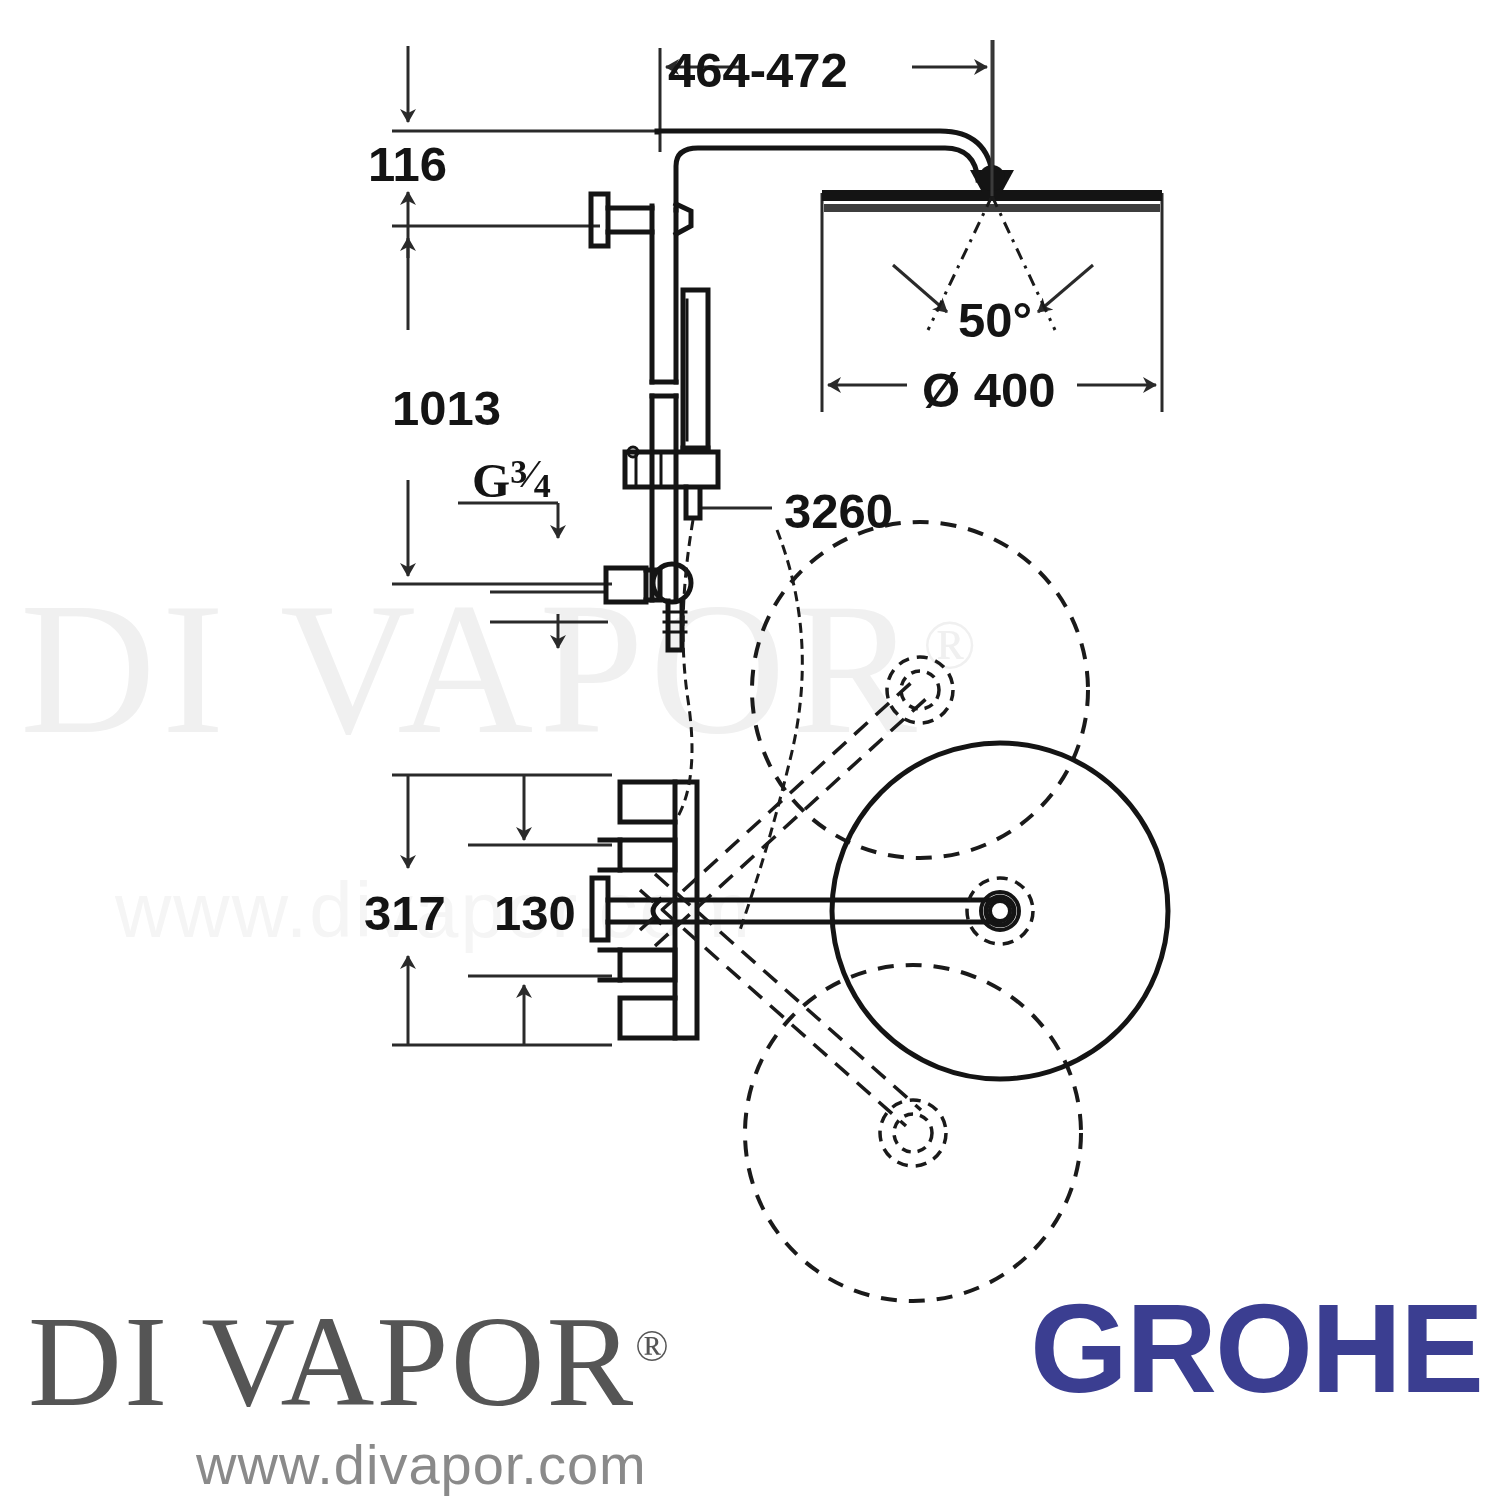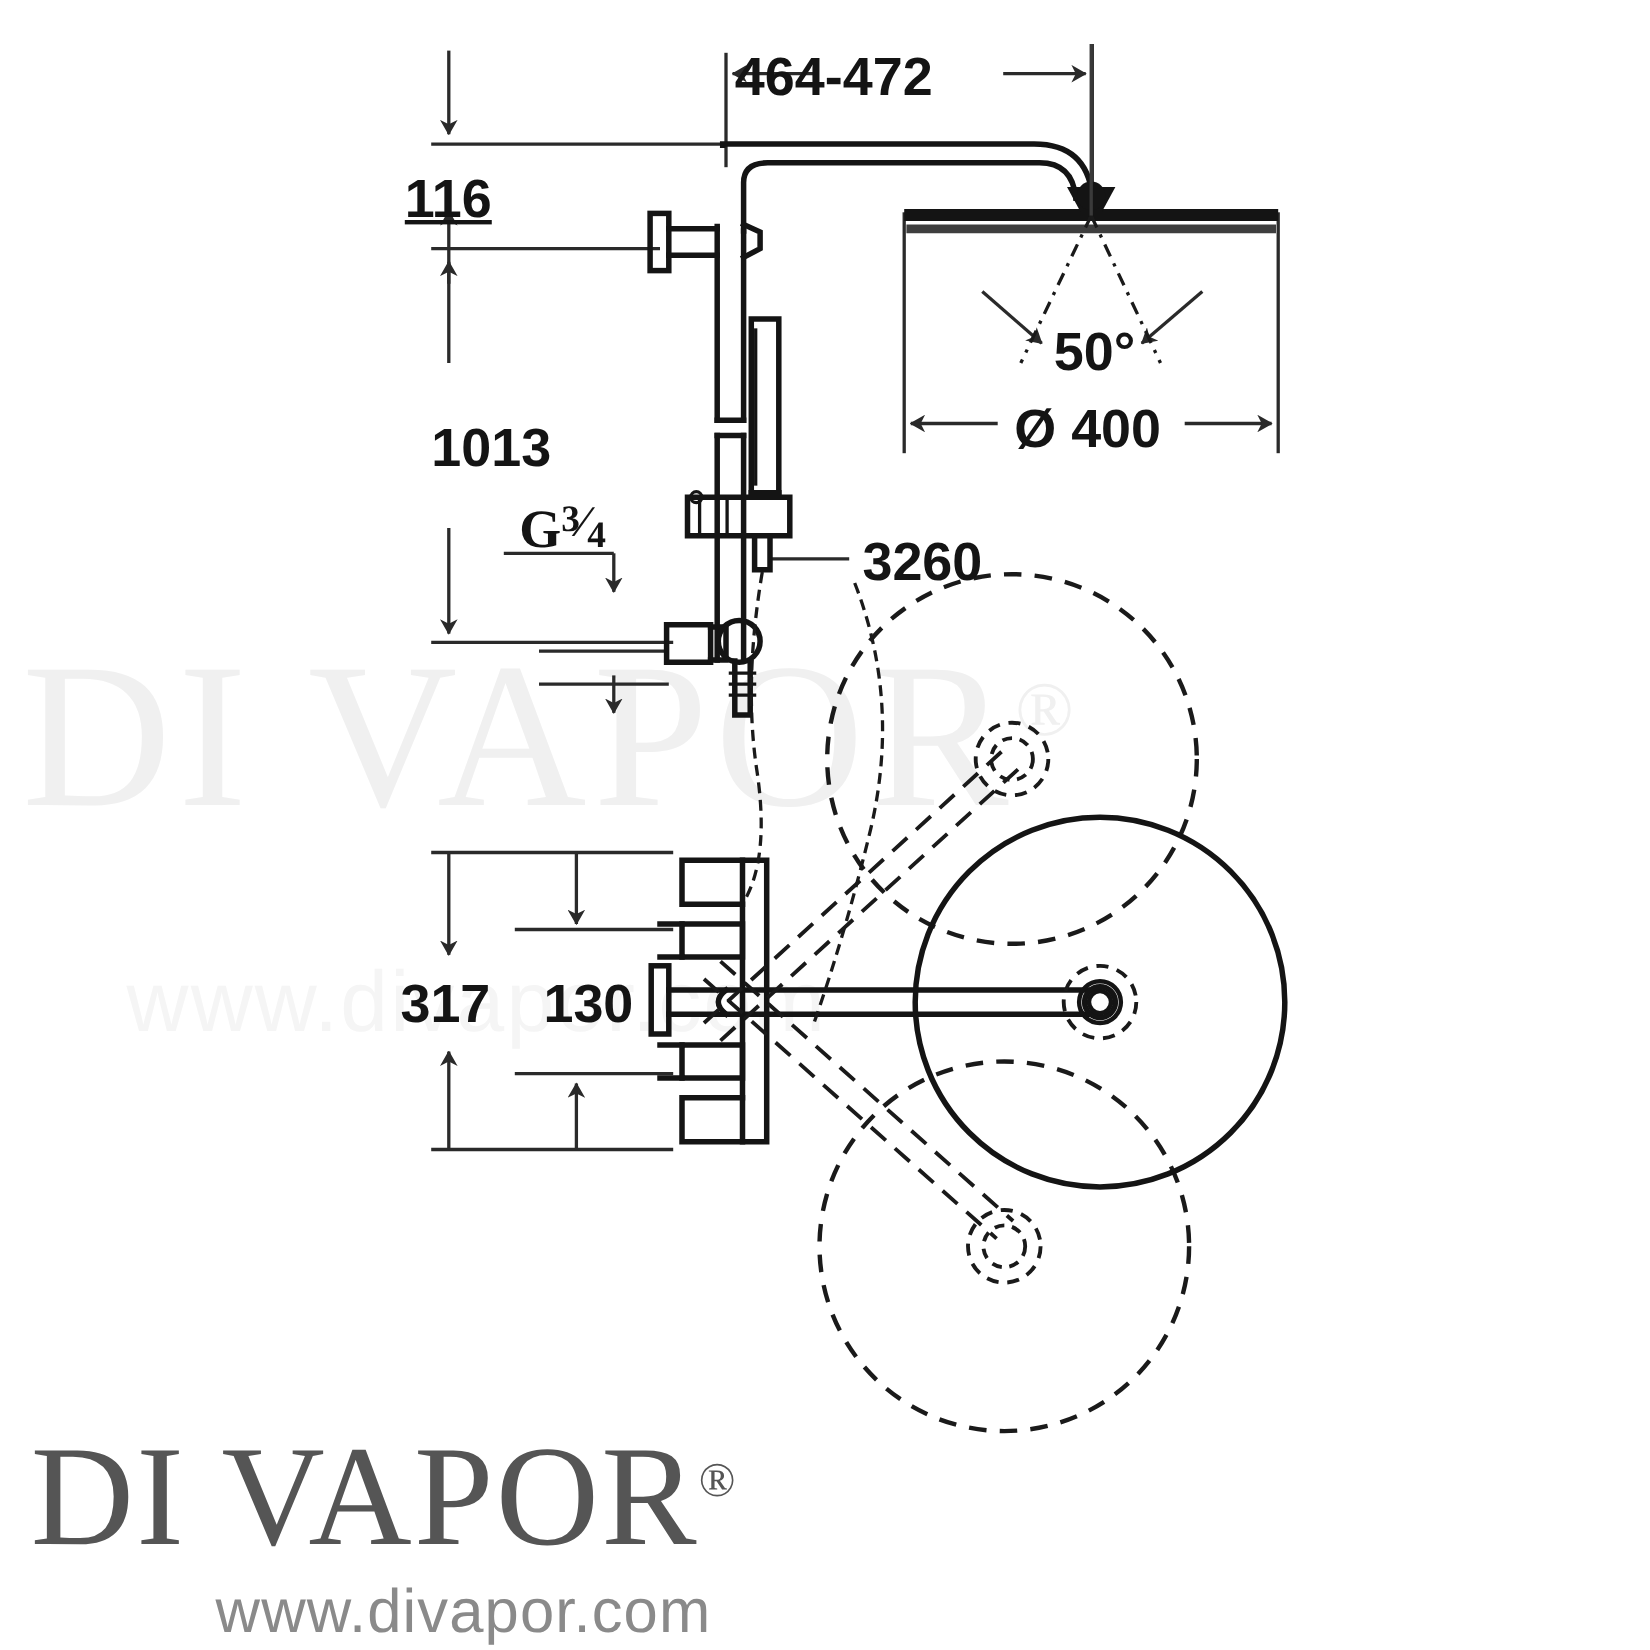--- a/index.html
+++ b/index.html
@@ -204,21 +204,21 @@
     </g>
 
     <g fill="none" stroke="#1a1a1a" stroke-width="3" stroke-dasharray="10 6">
       <path d="M693,520 Q676,620 688,700 Q700,780 676,820"></path>
       <path d="M777,530 Q820,640 790,760 Q768,850 740,930"></path>
     </g>
   </svg>
 
   <div class="dimtxt big" style="left:668px; top:42px;">464-472</div>
 
-  <div class="dimtxt big" style="left:368px; top:153px;text-decoration:underline;">116</div>
+  <div class="dimtxt big" style="left:368px; top:136px;">116</div>
 
   <div class="dimtxt big" style="left:352px; top:380px;margin-left:40px;">1013</div>
 
   <div class="dimtxt big" style="left:472px; top:452px;font-family:Liberation Serif, serif;"><span>G</span><span class="frac"><span class="num">3</span><span class="sl">⁄</span><span class="den">4</span></span></div>
 
   <div class="dimtxt big" style="left:784px; top:483px;">3260</div>
 
   <div class="dimtxt big" style="left:364px; top:885px;">317</div>
 
   <div class="dimtxt big" style="left:494px; top:885px;">130</div>
@@ -226,20 +226,21 @@
   <div class="dimtxt big" style="left:958px; top:292px;"><span>50</span><span>°</span></div>
 
   <div class="dimtxt big" style="left:922px; top:362px;"><span>Ø</span>&nbsp;<span>400</span></div>
 
   <div id="divapor">
     <div id="dv-word" style="color: rgb(85, 85, 85);"><span>DI VAPOR</span><span id="dv-reg">®</span></div>
     <div id="dv-url" style="color: rgb(138, 138, 138);">www.divapor.com</div>
   </div>
 
   <div id="grohe">
+    <div id="gr-word" style="color: rgb(59, 62, 145);">GROHE</div>
     <svg id="gr-waves" width="420" height="90" viewBox="0 0 420 90">
       <g fill="none" stroke-width="13" stroke-linecap="round">
         <path d="M4,26 C70,-10 130,42 208,30 C280,19 340,-8 412,14" stroke="#3b3e91"></path>
         <path d="M30,60 C96,24 156,76 234,64 C306,53 366,26 416,48" stroke="#3b3e91"></path>
         <path d="M60,86 C126,50 186,100 264,88 C330,78 380,56 418,74" stroke="#3b3e91"></path>
       </g>
     </svg>
   </div>
 
 </div>

